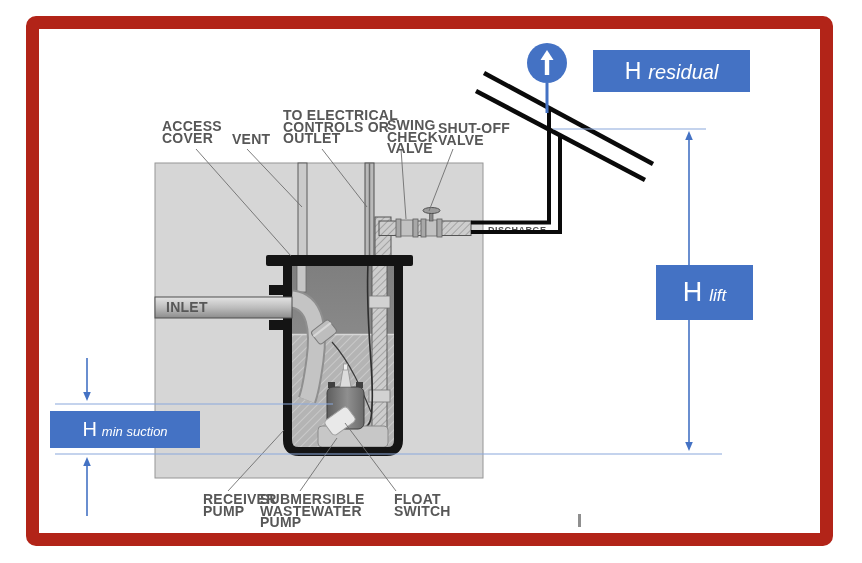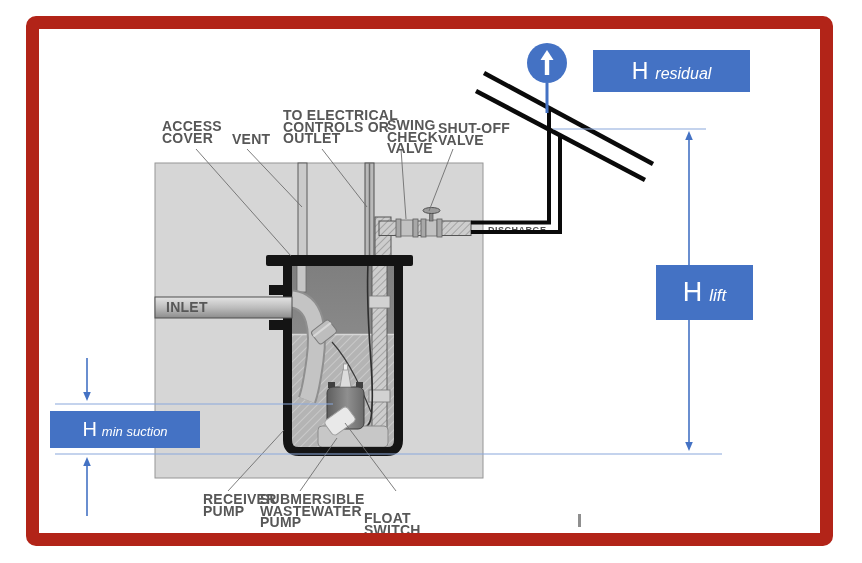--- a/index.html
+++ b/index.html
@@ -10,21 +10,21 @@
          pointer-events:none;}
   svg.diagram{position:absolute;left:0;top:0;}
   svg text{font-family:"Liberation Sans",sans-serif;}
   .lbl{position:absolute;font-size:14px;line-height:11.5px;font-weight:600;
        color:#575757;letter-spacing:.25px;white-space:pre-line;}
   .hbox{position:absolute;background:#4472C4;color:#ffffff;display:flex;
         justify-content:center;align-items:baseline;box-sizing:border-box;}
   .hbox .h{font-style:normal;}
   .hbox .s{font-style:italic;margin-left:7px;}
   .hbox-residual{left:593px;top:50px;width:157px;height:42px;padding-top:8px;}
-  .hbox-residual .h{font-size:23px;} .hbox-residual .s{font-size:16px;}
+  .hbox-residual .h{font-size:23px;} .hbox-residual .s{font-size:20px;}
   .hbox-lift{left:656px;top:265px;width:97px;height:55px;padding-top:12px;}
   .hbox-lift .h{font-size:27px;} .hbox-lift .s{font-size:17px;text-align:right;}
   .hbox-min{left:50px;top:411px;width:150px;height:37px;padding-top:7px;}
   .hbox-min .h{font-size:20px;} .hbox-min .s{font-size:13px;margin-left:5px;}
   .cursor-mark{position:absolute;left:578px;top:514px;width:3px;height:13px;background:#8F8F8F;}
 </style>
 </head>
 <body>
 
 <div class="stage">
@@ -197,21 +197,21 @@
 CHECK
 VALVE</div>
   <div class="lbl" style="left:438px;top:123px;">SHUT-OFF
 VALVE</div>
   <div class="lbl" style="left:122px;top:302px;padding-left:44px;">INLET</div>
   <div class="lbl" style="left:203px;top:494px;">RECEIVER
 PUMP</div>
   <div class="lbl" style="left:260px;top:494px;">SUBMERSIBLE
 WASTEWATER
 PUMP</div>
-  <div class="lbl" style="left:364px;top:494px;margin-top:19px;">FLOAT
+  <div class="lbl" style="left:394px;top:494px;">FLOAT
 SWITCH</div>
 
   <div class="hbox hbox-residual">
     <span class="h">H</span>
     <span class="s">residual</span>
   </div>
   <div class="hbox hbox-lift">
     <span class="h">H</span>
     <span class="s">lift</span>
   </div>

